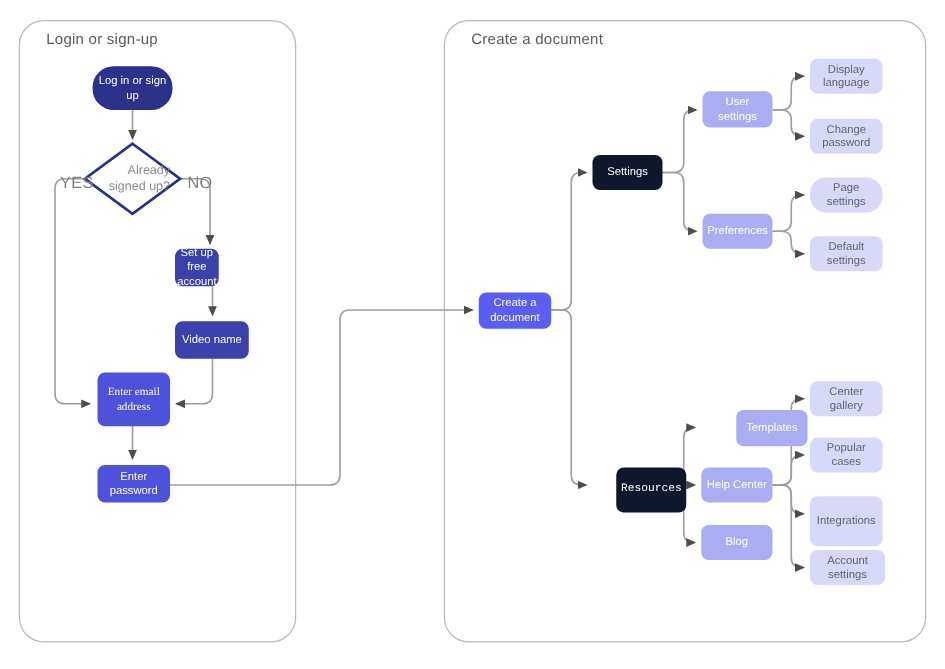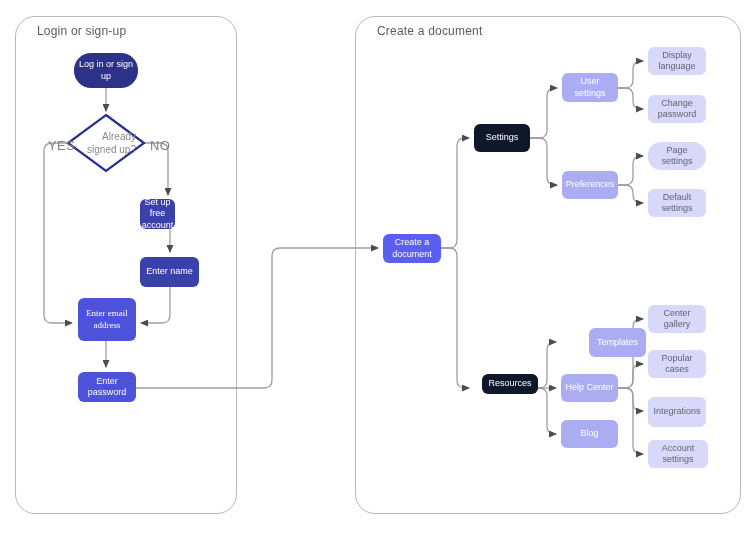--- a/index.html
+++ b/index.html
@@ -91,36 +91,36 @@
 
     <polygon class="decision-shape" points="106,115 144,143 106,171 68,143"></polygon>
   </svg>
 
   <div class="decision-label" style="left:76px; top:128px; width:60px; height:30px;">Already signed up?</div>
   <span class="edge-label" style="left:48px; top:138px;">YES</span>
   <span class="edge-label" style="left:150px; top:138px;">NO</span>
 
   <div class="node node-pill" style="left:74px; top:53px; width:64px; height:35px;">Log in or sign up</div>
   <div class="node node-dark" style="left:140px; top:199px; width:35px; height:30px;">Set up free account</div>
-  <div class="node node-dark" style="left:140px; top:257px; width:59px; height:30px;">Enter name</div>
+  <div class="node node-dark" style="left:140px; top:257px; width:59px; height:30px;">Video name</div>
   <div class="node node-mid" style="left:78px; top:298px; width:58px; height:43px;font-family:Liberation Serif, serif;">Enter email address</div>
   <div class="node node-mid" style="left:78px; top:372px; width:58px; height:30px;">Enter password</div>
 
   <div class="node node-create" style="left:383px; top:234px; width:58px; height:29px;">Create a document</div>
   <div class="node node-branch" style="left:474px; top:124px; width:56px; height:28px;">Settings</div>
-  <div class="node node-branch" style="left:482px; top:374px; width:56px; height:20px;">Resources</div>
+  <div class="node node-branch" style="left:493px; top:374px; width:56px; height:36px;font-family:Liberation Mono, monospace;">Resources</div>
 
   <div class="node node-sub" style="left:562px; top:73px; width:56px; height:29px;">User settings</div>
   <div class="node node-sub" style="left:562px; top:171px; width:56px; height:28px;">Preferences</div>
   <div class="node node-sub" style="left:561px; top:328px; width:57px; height:29px;margin-left:28px;">Templates</div>
   <div class="node node-sub" style="left:561px; top:374px; width:57px; height:28px;">Help Center</div>
   <div class="node node-sub" style="left:561px; top:420px; width:57px; height:28px;">Blog</div>
 
   <div class="node node-leaf" style="left:648px; top:95px; width:58px; height:28px;">Change password</div>
   <div class="node node-leaf" style="left:648px; top:47px; width:58px; height:28px;">Display language</div>
   <div class="node node-leaf" style="left:648px; top:142px; width:58px; height:28px;border-radius:13px;">Page settings</div>
   <div class="node node-leaf" style="left:648px; top:189px; width:58px; height:28px;">Default settings</div>
   <div class="node node-leaf" style="left:648px; top:305px; width:58px; height:28px;">Center gallery</div>
   <div class="node node-leaf" style="left:648px; top:350px; width:58px; height:28px;">Popular cases</div>
-  <div class="node node-leaf" style="left:648px; top:397px; width:58px; height:30px;">Integrations</div>
+  <div class="node node-leaf" style="left:648px; top:397px; width:58px; height:40px;">Integrations</div>
   <div class="node node-leaf" style="left:648px; top:440px; width:60px; height:28px;">Account settings</div>
 
 </div>
 
 </body></html>

